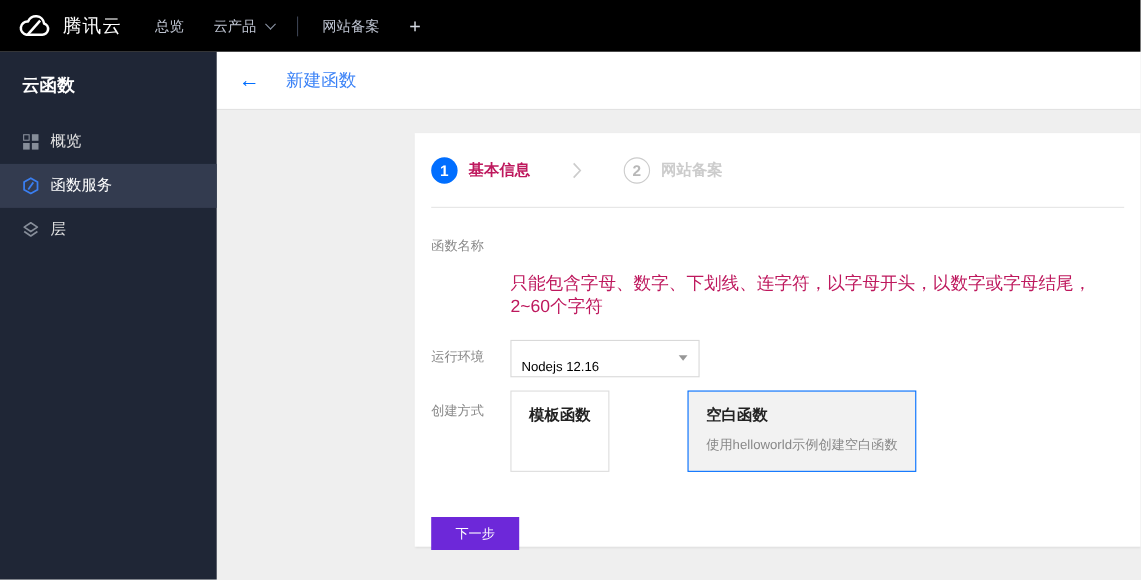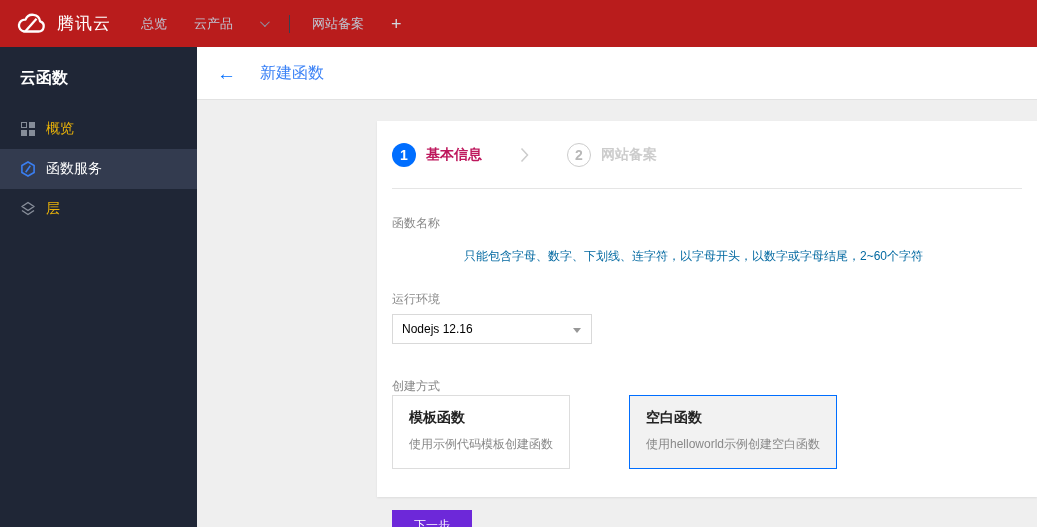--- a/index.html
+++ b/index.html
@@ -1,35 +1,35 @@
 <!DOCTYPE html>
 <html><head>
 <meta charset="utf-8">
 <style>
   * { margin:0; padding:0; box-sizing:border-box; }
   html,body { width:1037px; height:527px; overflow:hidden; }
   body { font-family:"Liberation Sans","DejaVu Sans",sans-serif; background:#efefef; position:relative; }
 
   
-  .topbar { position:absolute; top:0; left:0; width:1037px; height:47px; background:#b91c1c; display:flex; align-items:center; z-index:5; }
+  .topbar { position:absolute; top:0; left:0; width:1037px; height:47px; background:#000000; display:flex; align-items:center; z-index:5; }
   .logo { display:flex; align-items:center; margin-left:14px; cursor:pointer; }
   .logo svg { display:block; }
   .logo-text { color:#ffffff; font-size:17px; letter-spacing:1px; margin-left:9px; }
   .topnav { display:flex; align-items:center; margin-left:30px; }
   .nav-item { color:#bfc5d2; font-size:13px; cursor:pointer; }
   .nav-overview { margin-left:0; }
-  .nav-products { margin-left:27px; display:flex; align-items:center;gap:19px; }
+  .nav-products { margin-left:27px; display:flex; align-items:center; }
   .chev-down { width:7px; height:7px; border-right:1.5px solid #8d95a6; border-bottom:1.5px solid #8d95a6; transform:rotate(45deg) translateY(-2px); margin-left:8px; display:inline-block; }
   .nav-divider { width:1px; height:18px; background:#3a4150; margin:0 22px; }
   .nav-plus { color:#d3d8e0; font-size:18px; font-weight:400; margin-left:27px; cursor:pointer; line-height:1; }
 
   
   .sidebar { position:absolute; top:47px; left:0; width:197px; bottom:0; background:#1f2636; z-index:4; }
   .sidebar-title { color:#ffffff; font-size:16px; font-weight:bold; padding:21px 0 20px 20px; }
-  .side-item { height:40px; display:flex; align-items:center; padding-left:20px; cursor:pointer; color:#eab308; font-size:14px; }
+  .side-item { height:40px; display:flex; align-items:center; padding-left:20px; cursor:pointer; color:#e5e5e5; font-size:14px; }
   .side-item .s-icon { width:16px; height:16px; margin-right:10px; display:flex; align-items:center; justify-content:center; }
   .side-item.active { background:#333b4f; color:#ffffff; }
   .grid-icon { width:14px; height:14px; position:relative; }
   .grid-icon i { position:absolute; width:6px; height:6px; background:#868d99; }
   .grid-icon i.hollow { background:transparent; border:1.5px solid #868d99; }
   .grid-icon i:nth-child(1){ left:0; top:0; }
   .grid-icon i:nth-child(2){ right:0; top:0; }
   .grid-icon i:nth-child(3){ left:0; bottom:0; }
   .grid-icon i:nth-child(4){ right:0; bottom:0; }
 
@@ -47,41 +47,41 @@
   .step.current .step-num { background:#006eff; color:#ffffff; }
   .step.pending .step-num { background:#ffffff; color:#b8b8b8; border:1px solid #cccccc; }
   .step-label { font-size:14px; font-weight:bold; margin-left:10px; }
   .step.current .step-label { color:#be185d; }
   .step.pending .step-label { color:#cccccc; }
   .step-chevron { margin:0 38px; display:block; }
   .card-sep { border-bottom:1px solid #e5e5e5; }
 
   
   .form { padding-top:18px; }
-  .form-row { display:flex;flex-direction:column; }
+  .form-row { display:flex; }
   .form-label { width:72px; flex:none; font-size:12px; color:#888888; }
   .row-name .form-label { line-height:32px; }
   .row-runtime { margin-top:19px; }
   .row-runtime .form-label { line-height:30px; }
-  .row-method { margin-top:24px; }
+  .row-method { margin-top:12px; }
   .row-method .form-label { padding-top:10px; }
 
   .fake-input { position:relative; width:200px; height:32px; border:1px solid #006eff; background:#ffffff; display:flex; align-items:center; padding:0 28px 0 9px; cursor:text; }
   .fake-input .val { font-size:12px; color:#000000; }
   .text-caret { width:1px; height:14px; background:#000; margin-left:1px; animation:blink 1s steps(1) infinite; }
   @keyframes blink { 50% { opacity:0; } }
   .clock { position:absolute; right:5px; top:5px; }
 
-  .hint { margin-left:72px; margin-top:9px; font-size:12px; color:#0369a1; }
-
-  .select-box { position:relative; width:200px; height:30px; border:1px solid #d9d9d9; background:#ffffff; display:flex; align-items:center; padding:0 9px; cursor:pointer; }
+  .hint { margin-left:72px; margin-top:9px; font-size:16px; color:#be185d; }
+
+  .select-box { position:relative; width:172px; height:30px; border:1px solid #d9d9d9; background:#ffffff; display:flex; padding:16px 9px; cursor:pointer; }
   .select-box .val { font-size:12px; color:#000000; }
   .tri-down { position:absolute; right:10px; top:13px; width:0; height:0; border-left:4px solid transparent; border-right:4px solid transparent; border-top:5px solid #979797; }
 
-  .method-cards { display:flex; }
+  .method-cards { display:flex;gap:12px; }
   .method-card { border:1px solid #dddddd; background:#ffffff; padding:13px 16px 15px 16px; min-height:72px; cursor:pointer; }
   .method-card + .method-card { margin-left:59px; }
   .method-card.selected { border:1px solid #006eff; background:#f2f2f2; }
   .mc-title { font-size:14px; font-weight:bold; color:#222222; }
   .mc-desc { font-size:12px; color:#888888; margin-top:9px; }
 
   .next-btn { margin-top:41px; width:80px; height:30px; background:#6d28d9; color:#ffffff; border:none; font-size:12px; font-family:inherit; cursor:pointer; }
 </style>
 </head>
 <body>
@@ -179,21 +179,20 @@
           <span class="val">Nodejs 12.16</span>
           <i class="tri-down"></i>
         </div>
       </div>
 
       <div class="form-row row-method">
         <span class="form-label">创建方式</span>
         <div class="method-cards">
           <div class="method-card">
             <div class="mc-title">模板函数</div>
-            <div class="mc-desc">使用示例代码模板创建函数</div>
           </div>
           <div class="method-card selected">
             <div class="mc-title">空白函数</div>
             <div class="mc-desc">使用helloworld示例创建空白函数</div>
           </div>
         </div>
       </div>
 
       <button class="next-btn">下一步</button>
     </div>

